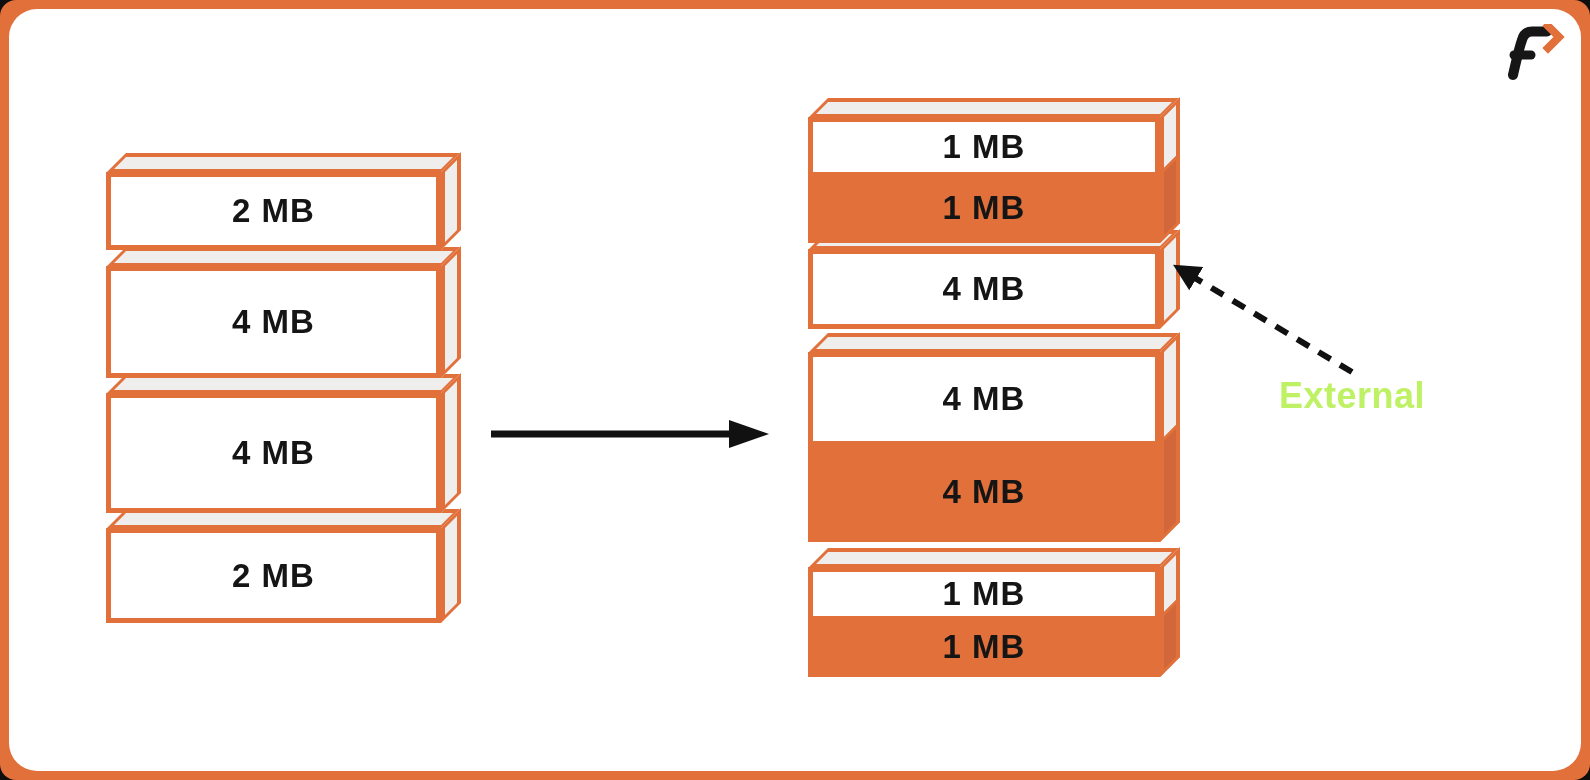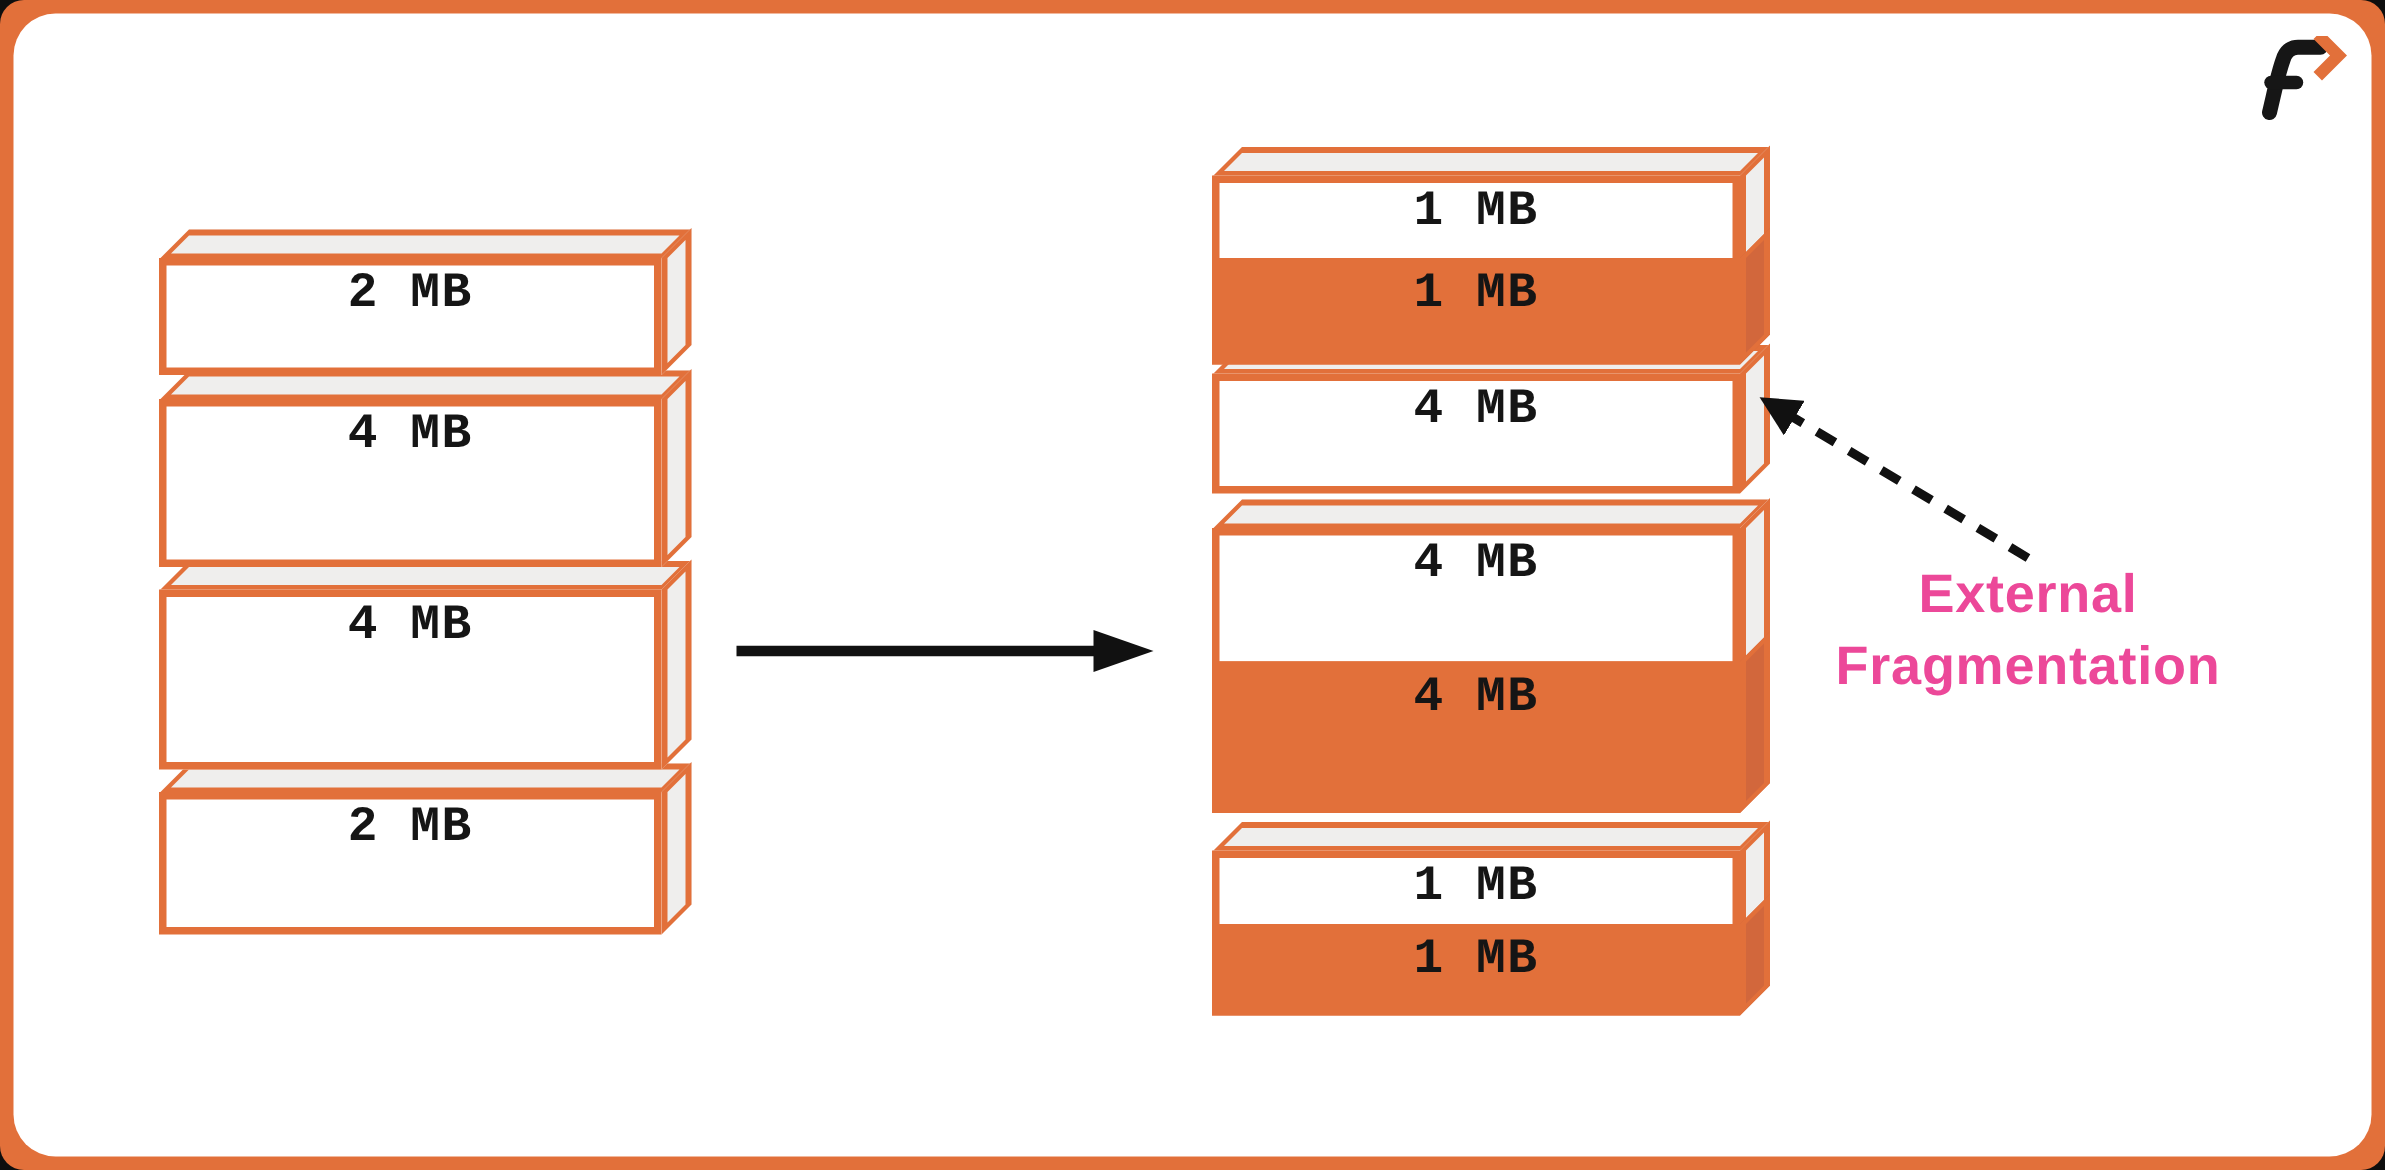--- a/index.html
+++ b/index.html
@@ -28,40 +28,40 @@
     background:var(--face-gray,#EFEEED);
     border:4px solid var(--accent-orange,#E2703A);
     transform:skewX(-45deg);transform-origin:0 100%;
   }
   .seg{position:relative;width:100%;}
   .seg + .seg{margin-top:-5px;}
   .front{
     position:absolute;inset:0;box-sizing:border-box;
     background:#ffffff;
     border:5px solid var(--accent-orange,#E2703A);
-    display:flex;justify-content:center;font-family:Liberation Mono, monospace;
+    display:flex;align-items:center;justify-content:center;
   }
   .seg.orange .front{background:var(--accent-orange,#E2703A);}
   .side{
     position:absolute;left:100%;top:0;width:20px;height:100%;
     box-sizing:border-box;
     background:var(--face-gray,#EFEEED);
     border:4px solid var(--accent-orange,#E2703A);
     transform:skewY(-45deg);transform-origin:0 0;
   }
   .seg.orange .side{background:var(--orange-side,#D2673C);}
   .lbl{
     font-size:33px;font-weight:700;color:#151515;letter-spacing:1px;
     white-space:nowrap;
   }
 
   
   .annotation{
     position:absolute;left:1192px;top:372px;width:320px;
-    text-align:center;font-size:36px;font-weight:700;color:#ec4899;
+    text-align:center;font-size:36px;font-weight:700;color:#bef264;
     line-height:1.32;letter-spacing:0.5px;
   }
 </style>
 </head>
 <body>
 
 <div class="frame">
   <div class="panel"></div>
 </div>
 
@@ -182,21 +182,20 @@
     <defs>
       <marker id="ah" viewBox="0 0 10 10" refX="7" refY="5" markerWidth="27" markerHeight="27" markerUnits="userSpaceOnUse" orient="auto-start-reverse">
         <path d="M0,0 L10,5 L0,10 z" fill="#111111"></path>
       </marker>
     </defs>
     <line x1="207" y1="132" x2="35" y2="29" stroke="#111111" stroke-width="6" stroke-dasharray="14 11" marker-end="url(#ah)"></line>
   </svg>
 
   <div class="annotation">
     <div>External</div>
-    <div>Fragmentation</div>
   </div>
 
   <svg style="position:absolute;left:1490px;top:24px;z-index:9" width="78" height="58" viewBox="0 0 78 58">
     <path d="M23,51 C27,34 29,24 32,16 C33.5,10.5 37,7.5 42,7.5 L57,7.5" fill="none" stroke="#161616" stroke-width="10" stroke-linecap="round" stroke-linejoin="round"></path>
     <path d="M24,31 L41,31" fill="none" stroke="#161616" stroke-width="9" stroke-linecap="round"></path>
     <path d="M58,2 L69,13 L58,24" fill="none" stroke="#E2703A" stroke-width="8" stroke-linecap="square" stroke-linejoin="miter"></path>
   </svg>
 
 </div>
 

